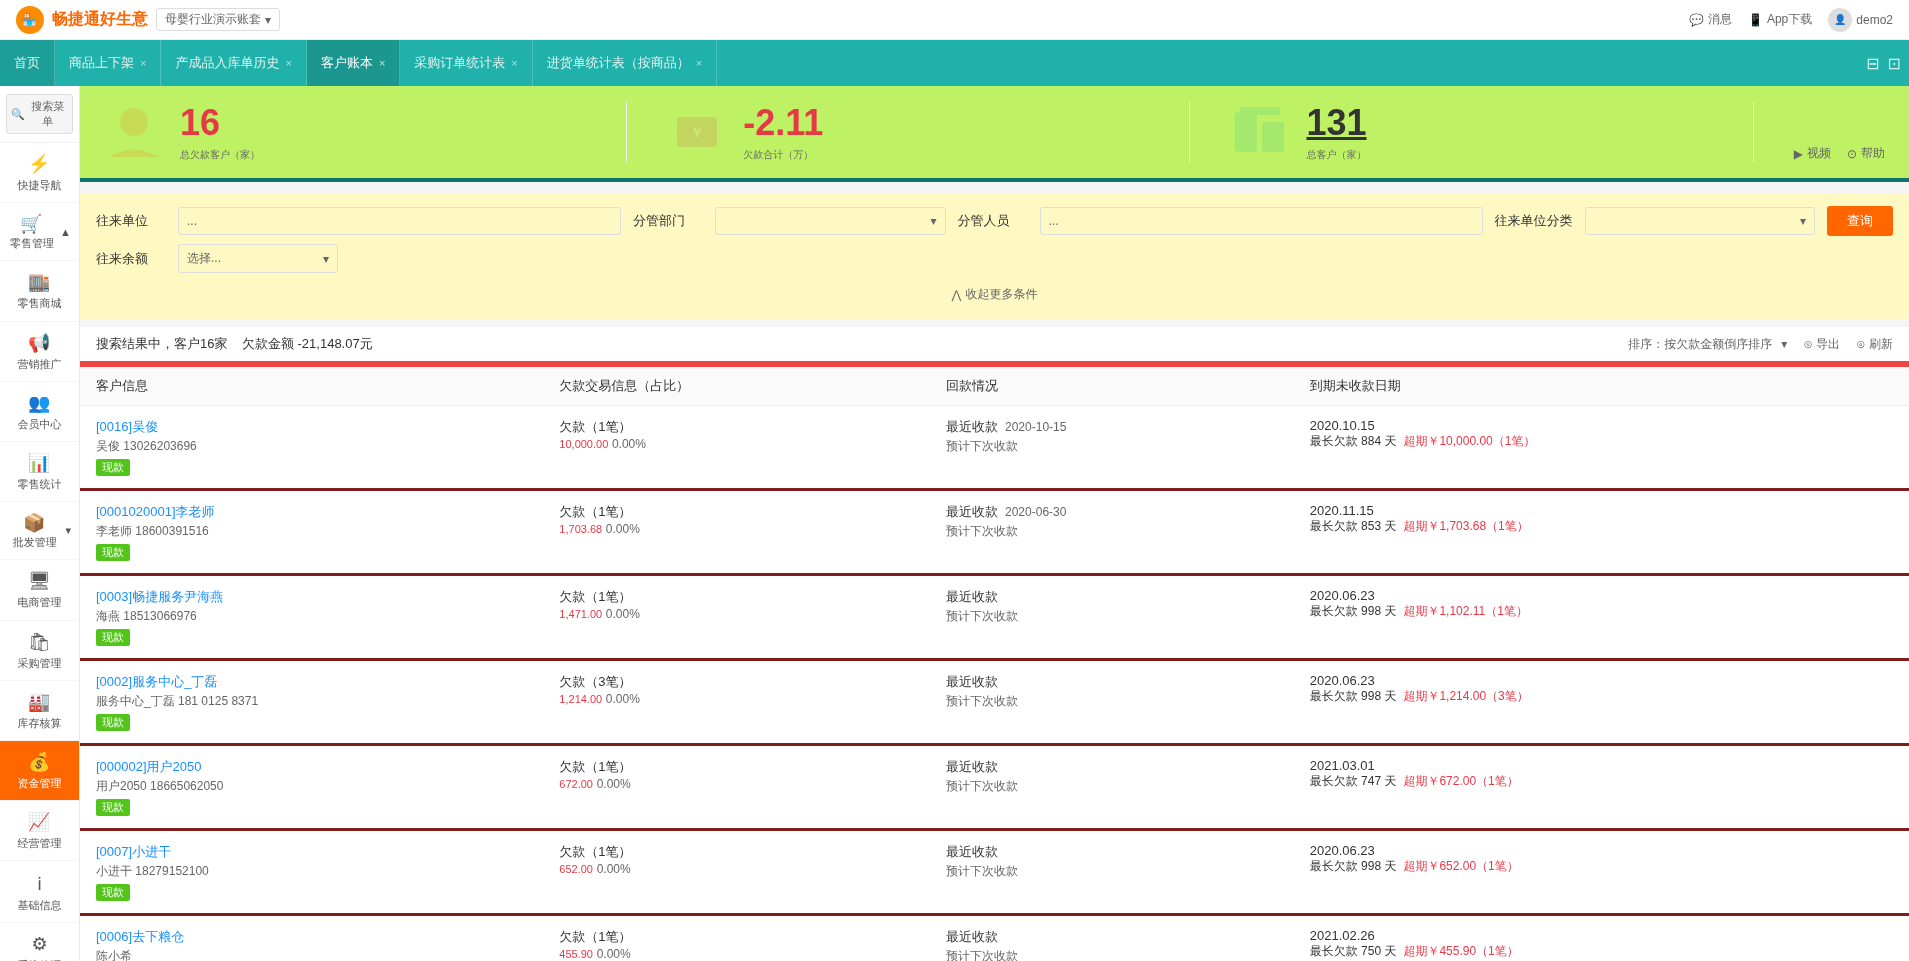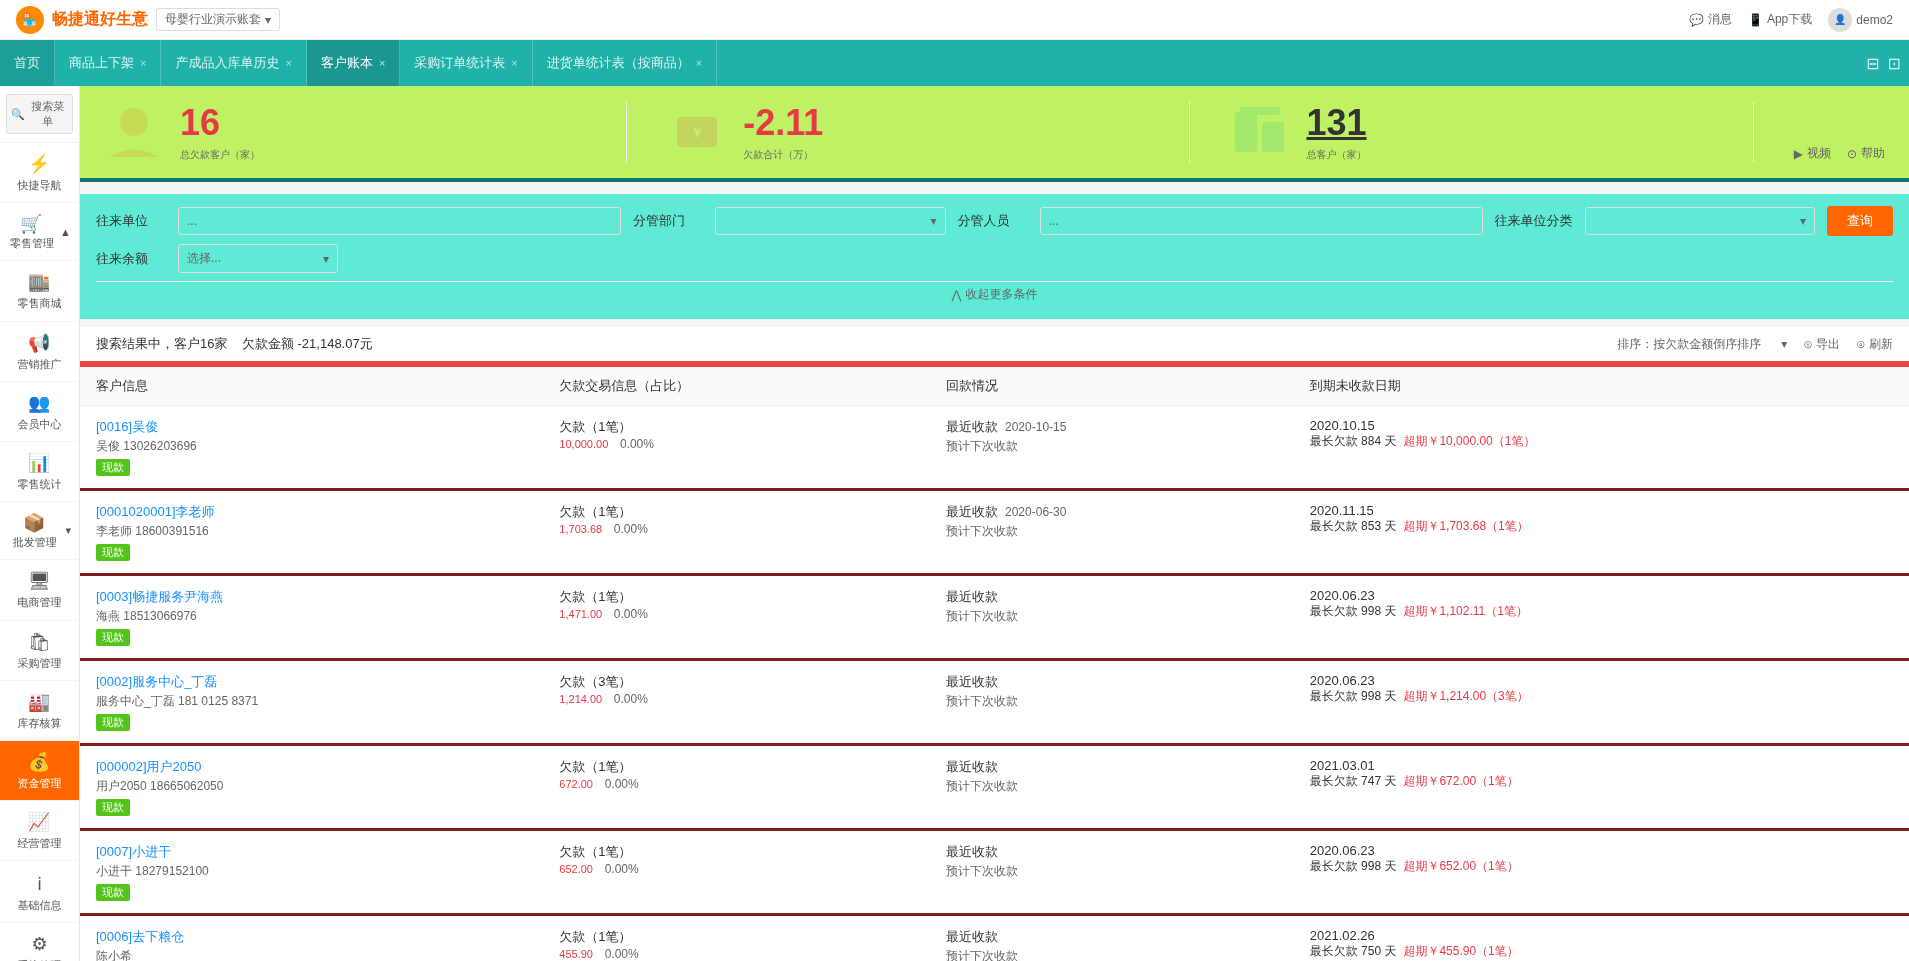--- a/index.html
+++ b/index.html
@@ -112,21 +112,21 @@
     .stat-text { flex: 1; }
     .stat-number { font-size: 36px; font-weight: bold; }
     .stat-number.red { color: #e63946; }
     .stat-number.black { color: #333; text-decoration: underline; }
     .stat-label { font-size: 10px; color: #666; margin-top: 4px; }
     .stats-bar-right { display: flex; gap: 16px; font-size: 12px; color: #666; align-items: flex-start; }
     .stats-bar-right span { display: flex; align-items: center; gap: 4px; cursor: pointer; }
 
     
     .filter-area {
-      background: #5eead4;
+      background: #fef9c3;
       padding: 12px 16px;
       margin: 0 0 8px 0;
     }
     .filter-row { display: flex; align-items: center; gap: 12px; margin-bottom: 8px; }
     .filter-label { font-size: 13px; color: #333; white-space: nowrap; min-width: 70px; }
     .filter-input { flex: 1; border: 1px solid #ddd; border-radius: 3px; padding: 5px 8px; font-size: 12px; color: #666; display: flex; align-items: center; justify-content: space-between; cursor: pointer; min-height: 28px; }
     .filter-input.wide { flex: 2; }
     .filter-select { flex: 1; border: 1px solid #ddd; border-radius: 3px; padding: 5px 8px; font-size: 12px; color: #666; display: flex; align-items: center; justify-content: space-between; cursor: pointer; min-height: 28px; }
     .collapse-btn { text-align: center; font-size: 12px; color: #666; padding: 4px; cursor: pointer; border-top: 1px solid #f0f0f0; margin-top: 4px; display: flex; align-items: center; justify-content: center; gap: 4px; }
     .search-btn { background: #ff6600; color: #fff; border: none; border-radius: 3px; padding: 6px 20px; font-size: 13px; cursor: pointer; white-space: nowrap; }
@@ -134,21 +134,21 @@
     
     .result-summary {
       background: #fff;
       padding: 8px 16px;
       display: flex;
       align-items: center;
       justify-content: space-between;
       border-bottom: 6px solid #ef4444;
     }
     .result-actions { display: flex; align-items: center; gap: 16px; font-size: 12px; color: #666; }
-    .result-sort { display: flex; align-items: center; gap: 20px; cursor: pointer; }
+    .result-sort { display: flex; align-items: center; gap: 9px; cursor: pointer; }
 
     
     .data-table { background: #fff; width: 100%; border-collapse: collapse; }
     .data-table th {
       background: #fafafa;
       padding: 10px 16px;
       font-size: 13px;
       color: #333;
       font-weight: 500;
       border-bottom: 1px solid #eee;
@@ -157,21 +157,21 @@
     .data-table td {
       padding: 12px 16px;
       font-size: 13px;
       border-bottom: 3px solid #7f1d1d;
       vertical-align: top;
     }
     .customer-name { color: #1890ff; text-decoration: none; font-size: 13px; cursor: pointer; }
     .customer-phone { color: #666; font-size: 12px; margin-top: 2px; }
     .tag-xian { display: inline-block; background: #52c41a; color: #fff; font-size: 11px; padding: 1px 6px; border-radius: 2px; margin-top: 4px; }
     .amount-red { color: #e63946; font-size: 11px; }
-    .percent { color: #666; font-size: 12px; margin-left: 8px; }
+    .percent { color: #666; font-size: 12px; }
     .overdue-red { color: #e63946; font-size: 12px; cursor: pointer; }
     .overdue-days { color: #333; font-size: 12px; }
     .recent-date { color: #666; font-size: 12px; }
     .next-collect { color: #666; font-size: 12px; margin-top: 2px; }
 
     
     ::-webkit-scrollbar { width: 6px; height: 6px; }
     ::-webkit-scrollbar-thumb { background: #ccc; border-radius: 3px; }
     ::-webkit-scrollbar-track { background: transparent; }
   </style>

